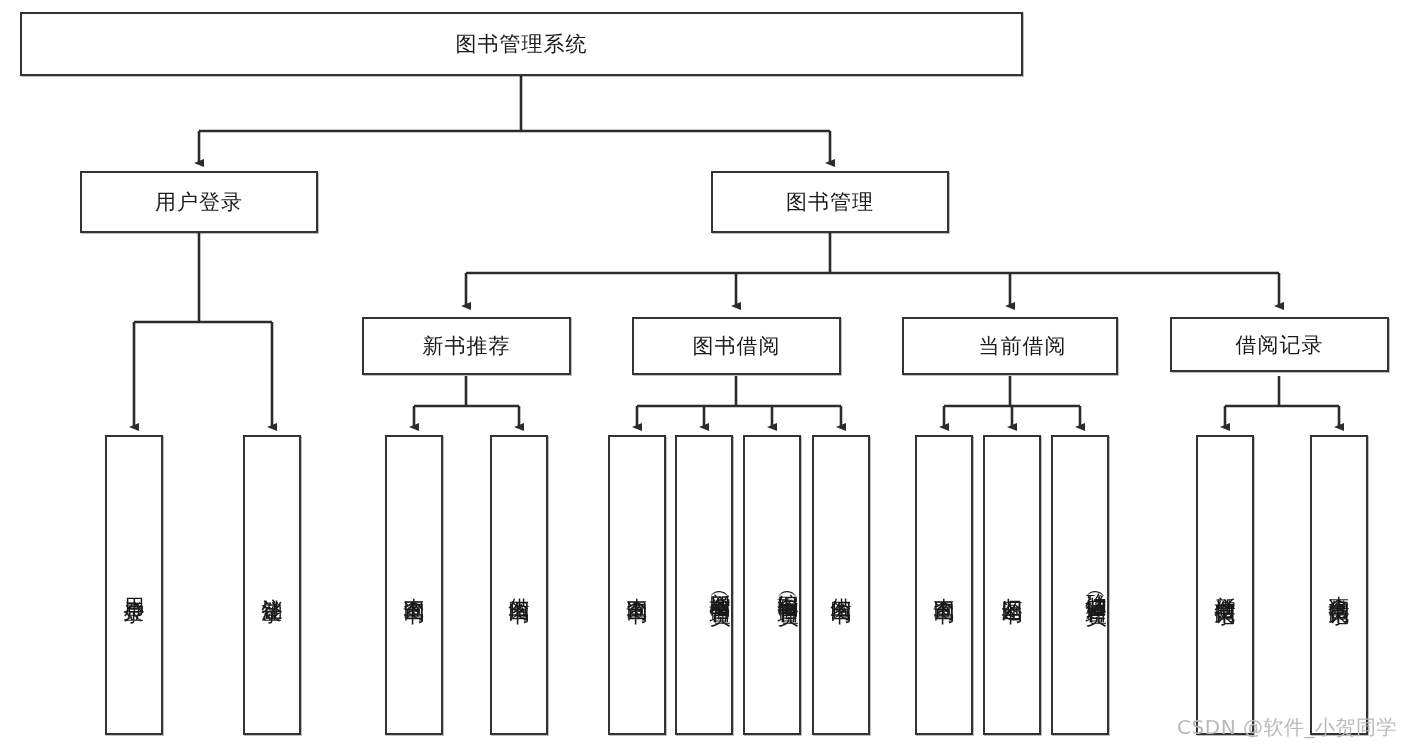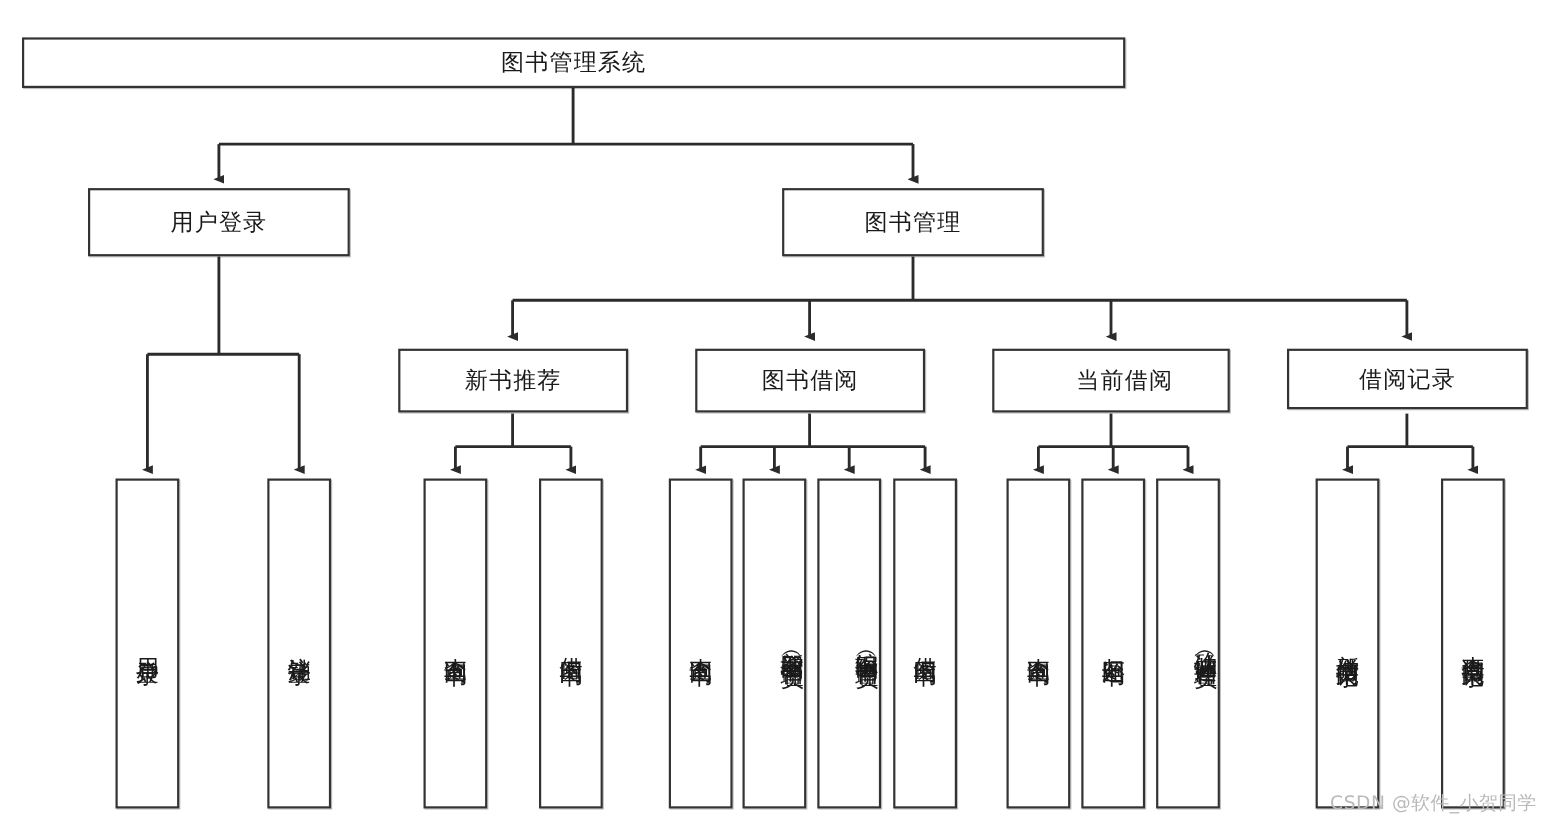--- a/index.html
+++ b/index.html
@@ -54,21 +54,21 @@
   .node.vert.topalign {
     align-items: flex-start;
   }
   .node.vert.midalign {
     align-items: center;
   }
   #watermark {
     position: absolute;
     right: 8px;
     bottom: 6px;
-    font-size: 17px;
+    font-size: 20px;
     color: #b9b9b9;
     letter-spacing: 0.5px;
     white-space: nowrap;
   }
 </style>
 </head>
 <body>
 
 <div id="canvas">
 
@@ -115,21 +115,21 @@
       <path d="M1012,406 L1012,427" marker-end="url(#arrow)"></path>
       <path d="M1080,406 L1080,427" marker-end="url(#arrow)"></path>
 
       <path d="M1279,376 L1279,406"></path>
       <path d="M1225,406 L1339,406"></path>
       <path d="M1225,406 L1225,427" marker-end="url(#arrow)"></path>
       <path d="M1339,406 L1339,427" marker-end="url(#arrow)"></path>
     </g>
   </svg>
 
-  <div class="node horiz" style="left:20px; top:12px; width:1003px; height:46px;margin-top:22px;">图书管理系统</div>
+  <div class="node horiz" style="left:20px; top:12px; width:1003px; height:64px;">图书管理系统</div>
 
   <div class="node horiz" style="left:80px; top:171px; width:238px; height:62px;">用户登录</div>
 
   <div class="node horiz" style="left:711px; top:171px; width:238px; height:62px;">图书管理</div>
 
   <div class="node horiz" style="left:632px; top:317px; width:209px; height:58px;">图书借阅</div>
 
   <div class="node horiz" style="left:362px; top:317px; width:209px; height:58px;">新书推荐</div>
 
   <div class="node horiz" style="left:902px; top:317px; width:216px; height:58px;padding-left:25px;">当前借阅</div>

